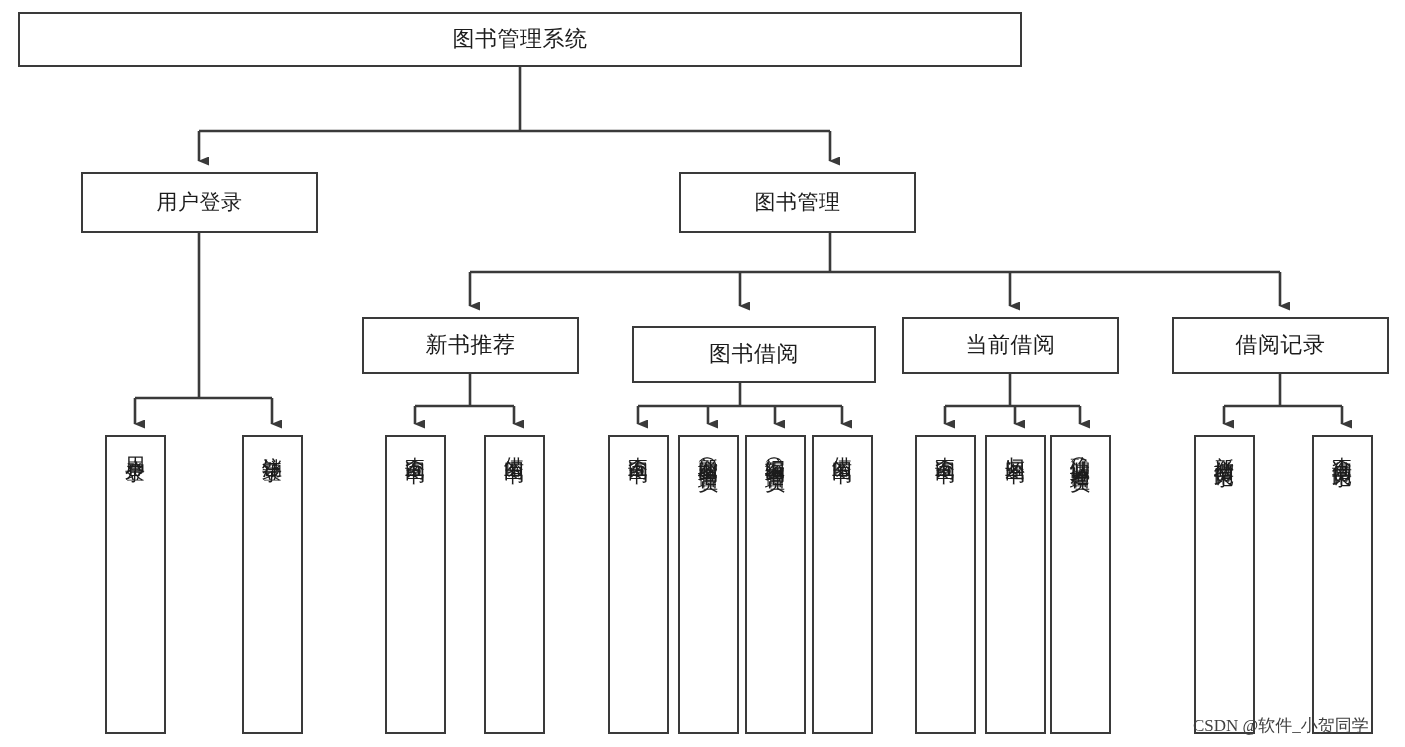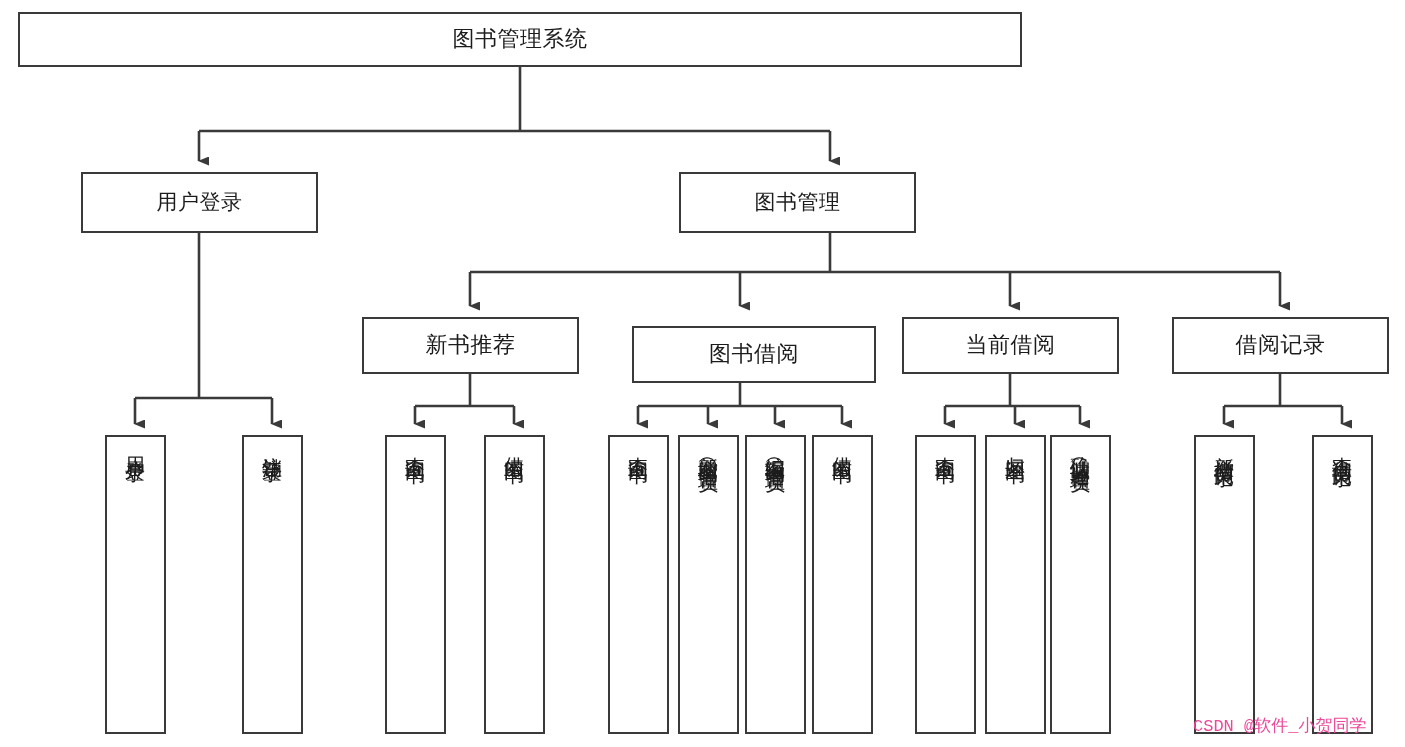--- a/index.html
+++ b/index.html
@@ -57,24 +57,24 @@
     letter-spacing: 2.5px;
     line-height: 1;
     white-space: nowrap;
     display: block;
   }
   .watermark {
     position: absolute;
     left: 1193px;
     top: 714px;
     font-size: 17px;
-    color: #ec4899;
+    color: #404040;
     white-space: nowrap;
     z-index: 6;
-    font-family: Liberation Mono, monospace;
+    font-family: Liberation Serif, serif;
   }
 </style>
 </head>
 <body>
 
 <div id="canvas">
 
   <svg id="diagram-svg" viewBox="0 0 1405 747" xmlns="http://www.w3.org/2000/svg">
     <defs>
       <marker id="arrowhead" markerWidth="9" markerHeight="11" refX="4.5" refY="10" orient="auto" markerUnits="userSpaceOnUse">

